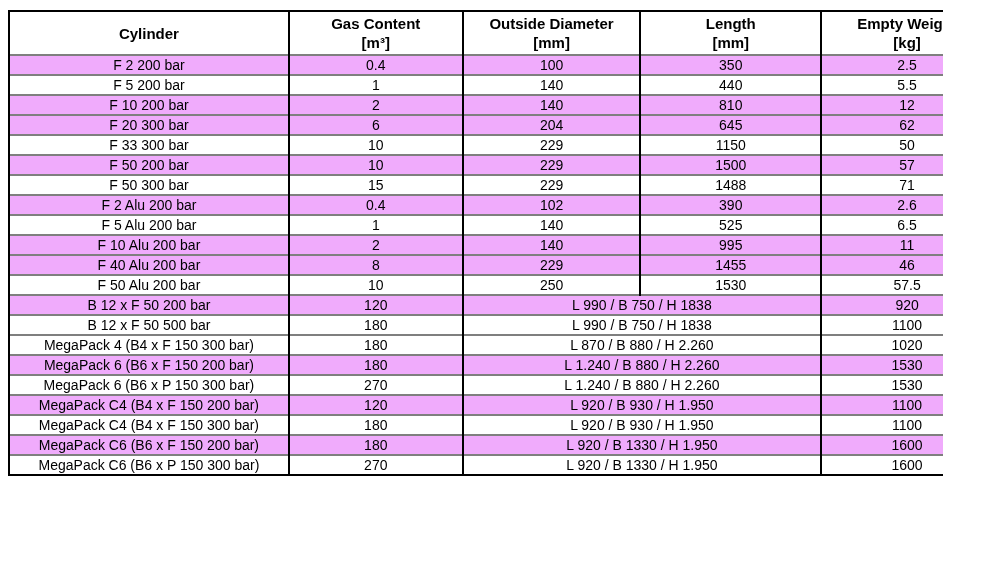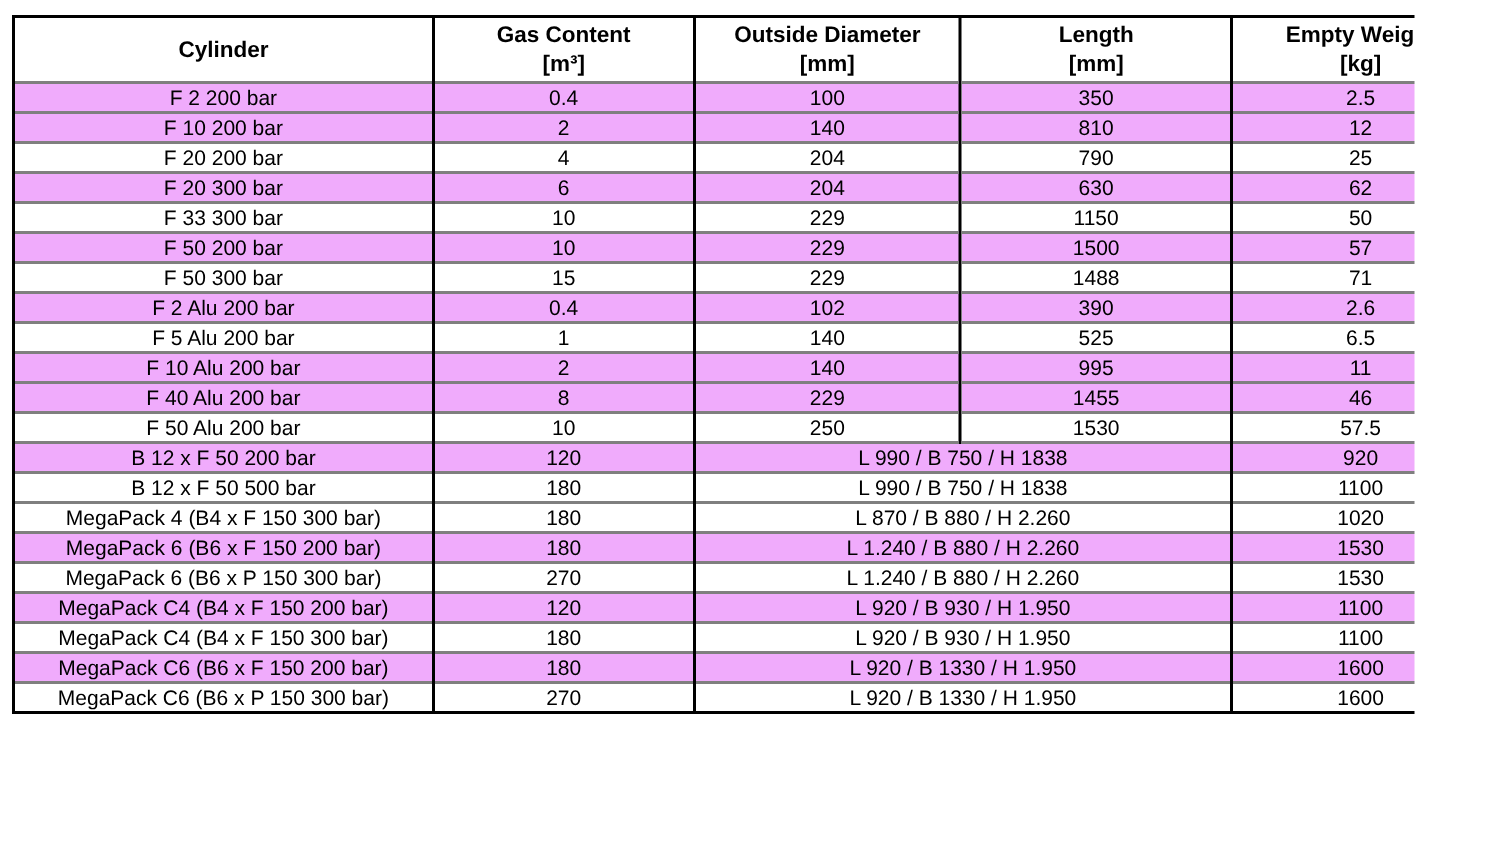--- a/index.html
+++ b/index.html
@@ -114,39 +114,39 @@
         </tr>
       </thead>
       <tbody>
           <tr class="shaded">
     <td>F 2 200 bar</td>
     <td>0.4</td>
     <td>100</td>
     <td>350</td>
     <td>2.5</td>
   </tr>
+          <tr>
+    <td>F 5 200 bar</td>
+    <td>1</td>
+    <td>140</td>
+    <td>440</td>
+    <td>5.5</td>
+  </tr>
           <tr class="shaded">
     <td>F 10 200 bar</td>
     <td>2</td>
     <td>140</td>
     <td>810</td>
     <td>12</td>
-  </tr>
-          <tr>
-    <td>F 20 200 bar</td>
-    <td>4</td>
-    <td>204</td>
-    <td>790</td>
-    <td>25</td>
   </tr>
           <tr class="shaded">
     <td>F 20 300 bar</td>
     <td>6</td>
     <td>204</td>
-    <td>630</td>
+    <td>645</td>
     <td>62</td>
   </tr>
           <tr>
     <td>F 33 300 bar</td>
     <td>10</td>
     <td>229</td>
     <td>1150</td>
     <td>50</td>
   </tr>
           <tr class="shaded">

